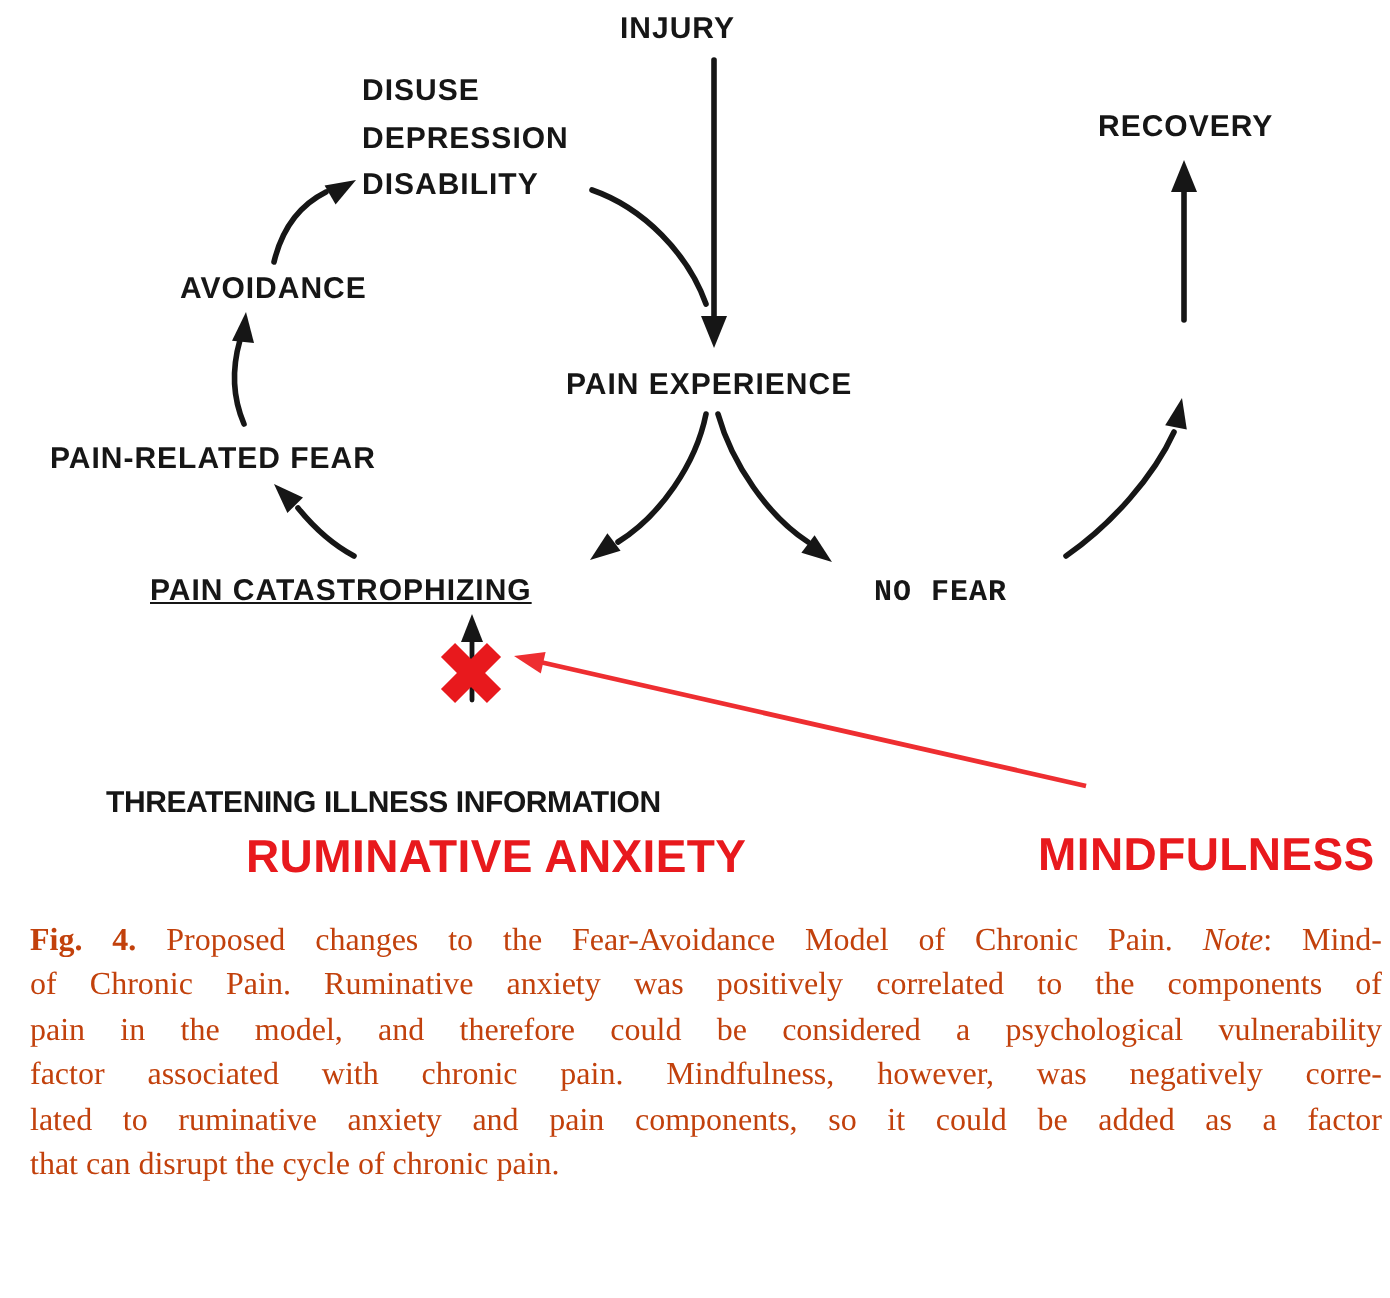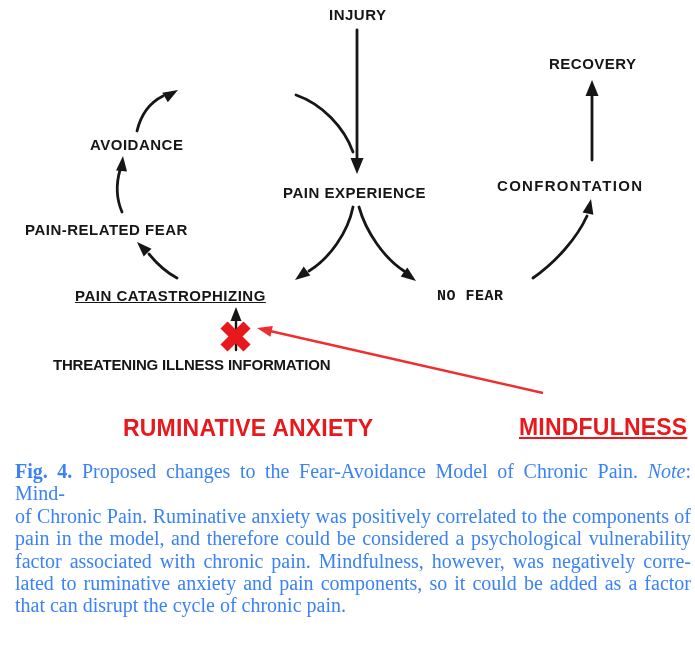--- a/index.html
+++ b/index.html
@@ -42,23 +42,23 @@
     font-size: 23px;
     letter-spacing: 0.2px;
   }
   
   .caption {
     position: absolute;
     left: 15px;
     top: 460px;
     width: 676px;
     font-family: "Liberation Serif", serif;
-    font-size: 20px;
+    font-size: 16px;
     line-height: 22.4px;
-    color: #3b82f6;
+    color: #c2410c;
   }
   .cap-line {
     text-align: justify;
     text-align-last: justify;
     white-space: normal;
   }
   .cap-line.last {
     text-align: left;
     text-align-last: left;
   }
@@ -101,43 +101,47 @@
         <path d="M543,393 L270,331" stroke="#ee2e31" stroke-width="2.4" fill="none"></path>
         <polygon points="257,328 272.8,326 270.4,336.8" fill="#ee2e31"></polygon>
       </g>
 
       <g stroke="#e8191d" stroke-width="10" stroke-linecap="butt">
         <line x1="224" y1="325" x2="247" y2="348"></line>
         <line x1="247" y1="325" x2="224" y2="348"></line>
       </g>
     </svg>
 
-    <div class="dlabel" style="left:329px; top:6px;">INJURY</div>
+    <div class="dlabel" style="left:310px; top:6px;">INJURY</div>
 
+    <div class="dlabel stack" style="left:181px; top:34px;">
+      <div>DISUSE</div>
+      <div>DEPRESSION</div>
+      <div>DISABILITY</div>
+    </div>
 
     <div class="dlabel" style="left:549px; top:55px;">RECOVERY</div>
 
     <div class="dlabel" style="left:90px; top:136px;">AVOIDANCE</div>
 
     <div class="dlabel" style="left:283px; top:184px;">PAIN EXPERIENCE</div>
 
-    <div class="dlabel wide" style="left:497px; top:177px;">CONFRONTATION</div>
 
     <div class="dlabel" style="left:25px; top:221px;">PAIN-RELATED FEAR</div>
 
     <div class="dlabel" style="left:75px; top:287px;text-decoration:underline;">PAIN CATASTROPHIZING</div>
 
     <div class="dlabel" style="left:437px; top:288px;font-family:Liberation Mono, monospace;">NO FEAR</div>
 
 
-    <div class="dlabel tight" style="left:53px; top:356px;text-align:center;">THREATENING ILLNESS INFORMATION</div>
+    <div class="dlabel tight" style="left:53px; top:393px;text-align:center;">THREATENING ILLNESS INFORMATION</div>
 
     <div class="dlabel red" style="left:123px; top:420px;">RUMINATIVE ANXIETY</div>
 
-    <div class="dlabel red" style="left:519px; top:419px;text-decoration:underline;">MINDFULNESS</div>
+    <div class="dlabel red" style="left:519px; top:419px;">MINDFULNESS</div>
   </div>
 
   <div class="caption">
     <div class="cap-line">
       <span class="cap-bold">Fig. 4.</span>
       <span>Proposed changes to the Fear-Avoidance Model of Chronic Pain.</span>
       <span><span class="cap-italic">Note</span><span>: Mind-</span></span>
     </div>
     <div class="cap-line">of Chronic Pain. Ruminative anxiety was positively correlated to the components of</div>
     <div class="cap-line">pain in the model, and therefore could be considered a psychological vulnerability</div>

